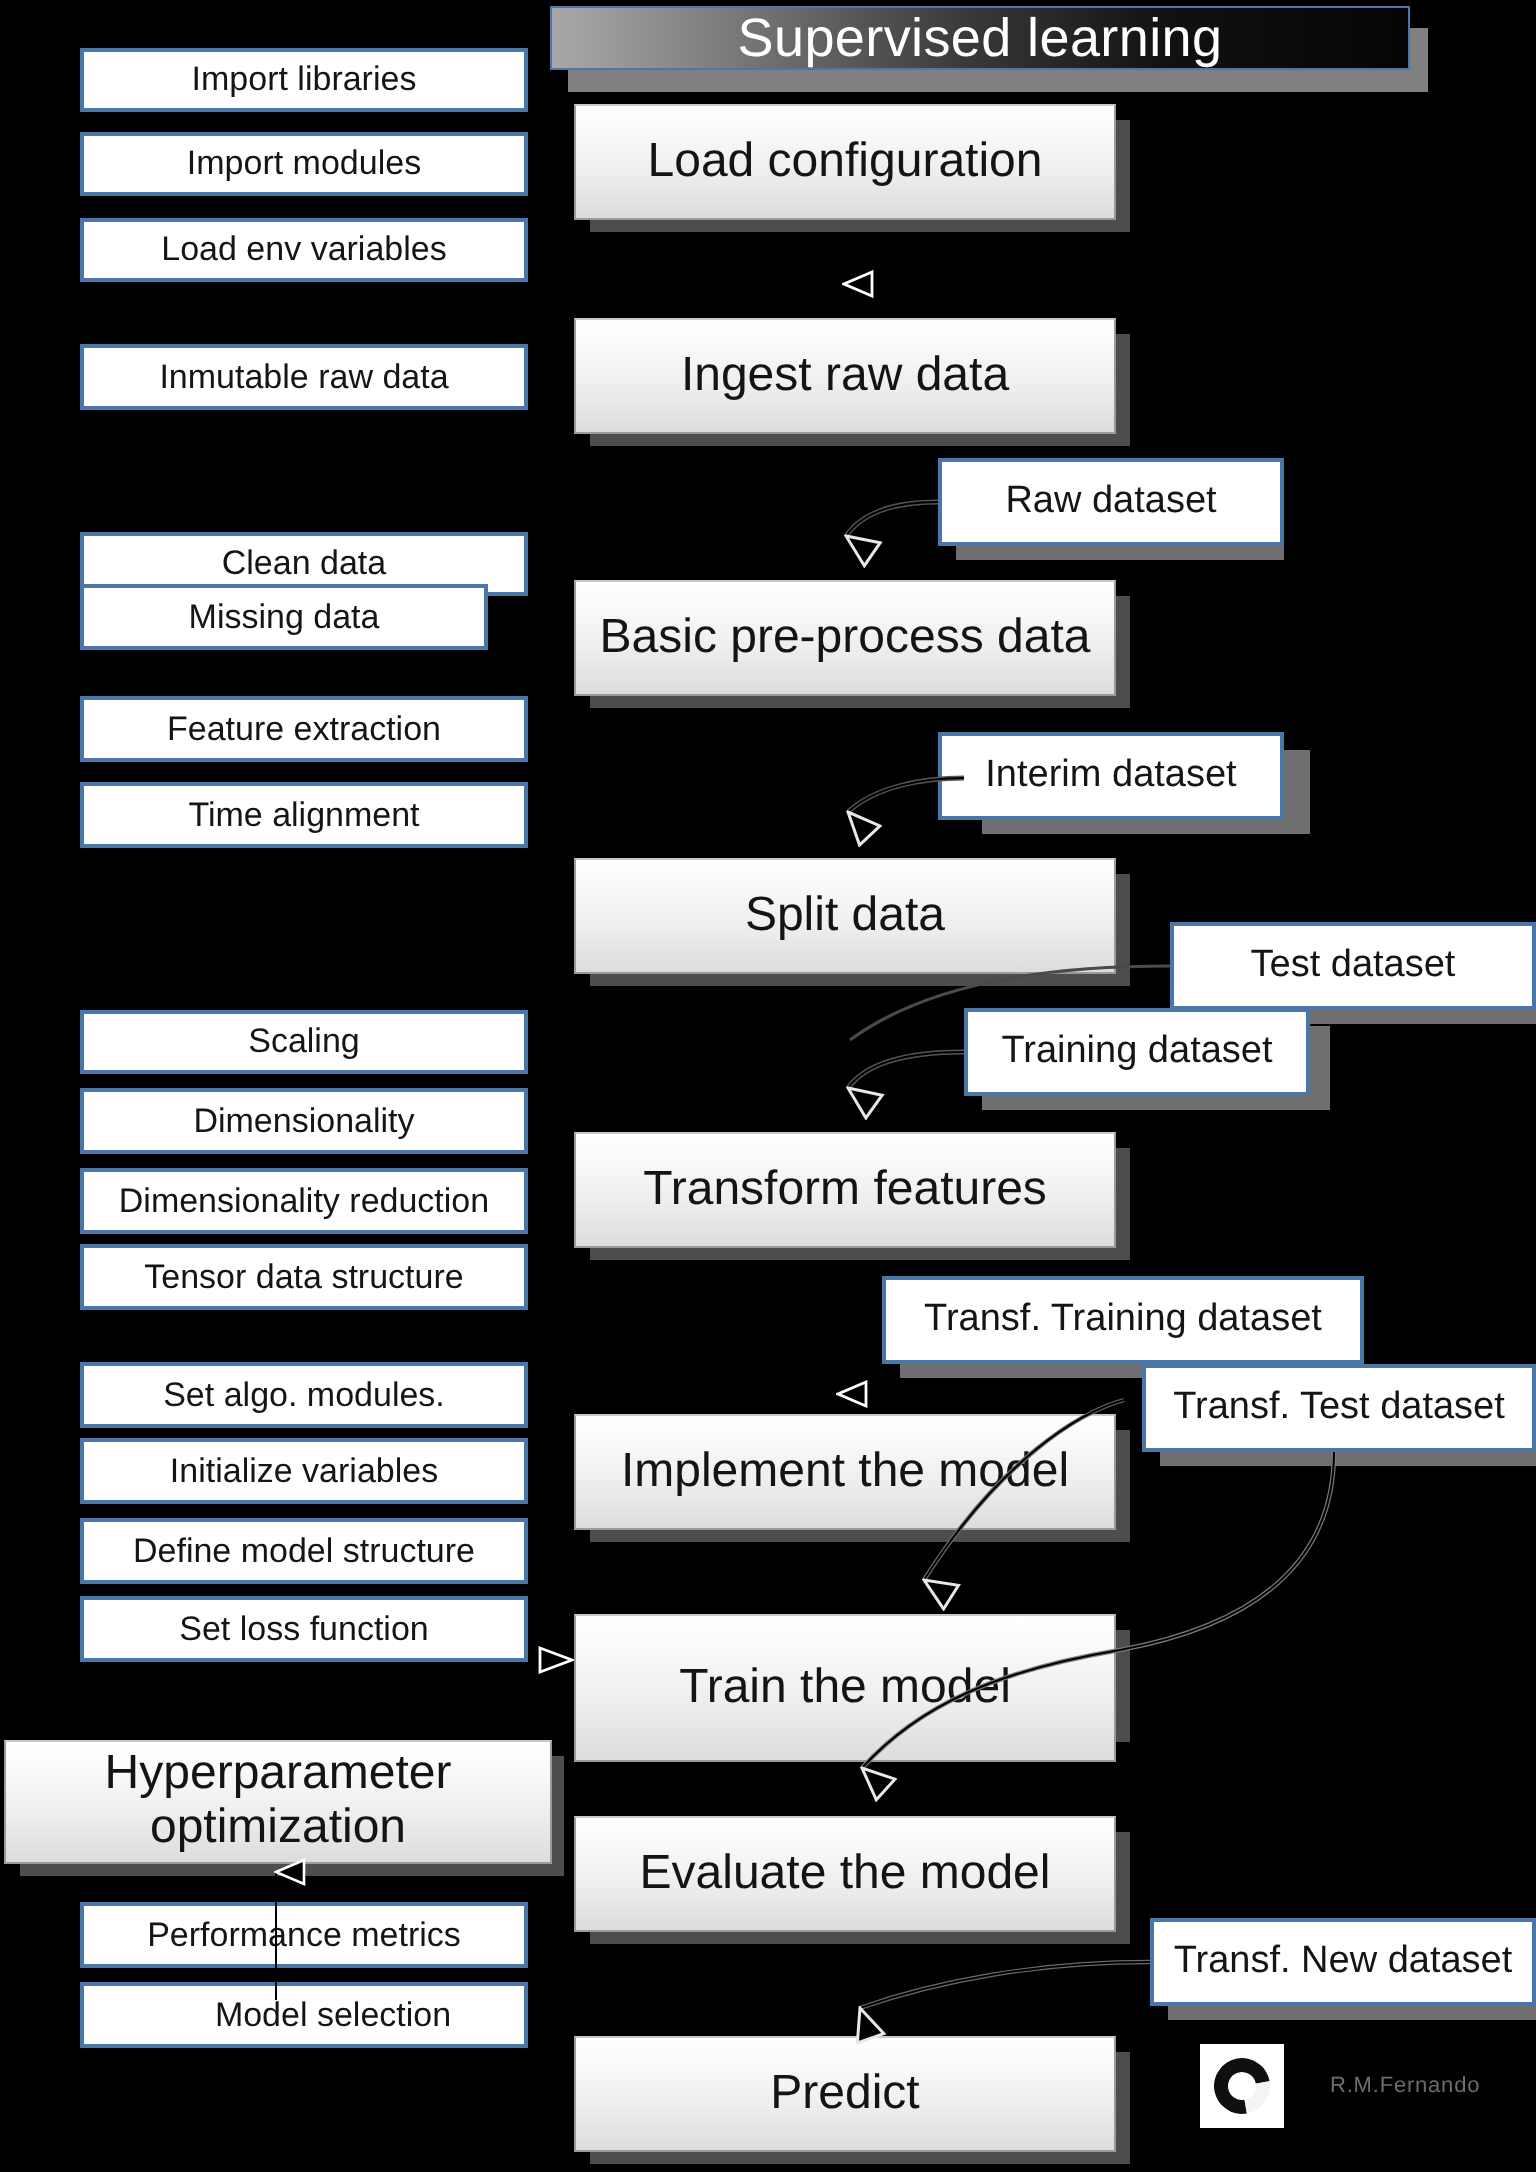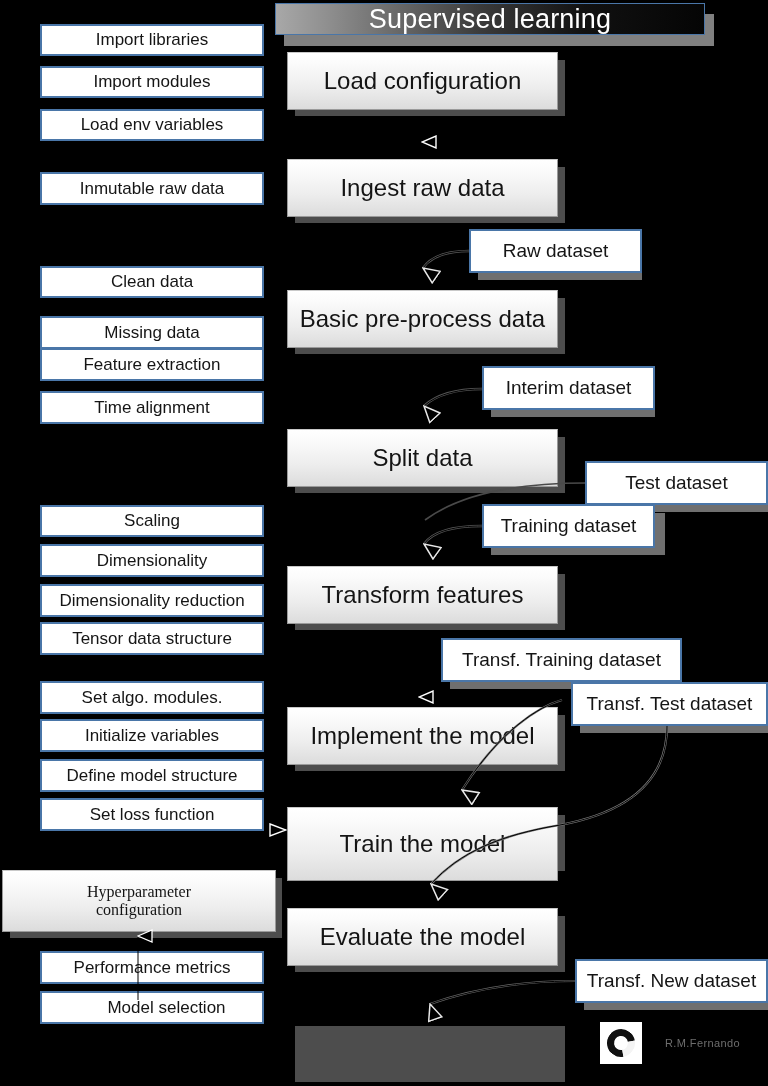--- a/index.html
+++ b/index.html
@@ -45,21 +45,21 @@
     border:1px solid #9a9a9a;
     border-top-color:#c9c9c9;
     display:flex;
     align-items:center;
     justify-content:center;
     text-align:center;
     color:#141414;
     font-size:24px;
     line-height:1.12;
   }
-  .flow-box.two-line{font-size:16px;font-family:Liberation Serif, serif;}
+  .flow-box.two-line{font-size:24px;}
 
   
   .note-shadow{
     position:absolute;
     background:#6f6f6f;
   }
   .note-box{
     position:absolute;
     box-sizing:border-box;
     background:#ffffff;
@@ -126,21 +126,21 @@
     <span>Load env variables</span>
   </div>
 
   <div class="note-box" style="left:40px;top:172px;width:224px;height:33px;">
     <span>Inmutable raw data</span>
   </div>
 
   <div class="note-box" style="left:40px;top:266px;width:224px;height:32px;">
     <span>Clean data</span>
   </div>
-  <div class="note-box" style="left:40px;top:316px;width:224px;height:33px;align-items:center;">
+  <div class="note-box" style="left:40px;top:292px;width:204px;height:33px;align-items:center;">
     <span>Missing data</span>
   </div>
   <div class="note-box" style="left:40px;top:348px;width:224px;height:33px;">
     <span>Feature extraction</span>
   </div>
   <div class="note-box" style="left:40px;top:391px;width:224px;height:33px;">
     <span>Time alignment</span>
   </div>
 
   <div class="note-box" style="left:40px;top:505px;width:224px;height:32px;">
@@ -172,21 +172,21 @@
   <div class="note-box" style="left:40px;top:951px;width:224px;height:33px;">
     <span>Performance metrics</span>
   </div>
   <div class="note-box" style="left:40px;top:991px;width:224px;height:33px;padding-left:29px;">
     <span>Model selection</span>
   </div>
 
   <div class="flow-shadow" style="left:10px;top:878px;width:272px;height:60px;"></div>
   <div class="flow-box two-line" style="left:2px;top:870px;width:274px;height:62px;flex-direction:column;">
     <span>Hyperparameter</span>
-    <span>configuration</span>
+    <span>optimization</span>
   </div>
 
   <div class="flow-shadow" style="left:295px;top:60px;width:270px;height:56px;"></div>
   <div class="flow-box" style="left:287px;top:52px;width:271px;height:58px;">
     <span>Load configuration</span>
   </div>
 
   <div class="flow-shadow" style="left:295px;top:167px;width:270px;height:56px;"></div>
   <div class="flow-box" style="left:287px;top:159px;width:271px;height:58px;">
     <span>Ingest raw data</span>
@@ -216,28 +216,31 @@
   <div class="flow-box" style="left:287px;top:807px;width:271px;height:74px;">
     <span>Train the model</span>
   </div>
 
   <div class="flow-shadow" style="left:295px;top:916px;width:270px;height:56px;"></div>
   <div class="flow-box" style="left:287px;top:908px;width:271px;height:58px;">
     <span>Evaluate the model</span>
   </div>
 
   <div class="flow-shadow" style="left:295px;top:1026px;width:270px;height:56px;"></div>
+  <div class="flow-box" style="left:287px;top:1018px;width:271px;height:58px;">
+    <span>Predict</span>
+  </div>
 
   <div class="note-shadow" style="left:478px;top:238px;width:164px;height:42px;"></div>
   <div class="note-box dataset" style="left:469px;top:229px;width:173px;height:44px;">
     <span>Raw dataset</span>
   </div>
 
   <div class="note-shadow" style="left:491px;top:375px;width:164px;height:42px;"></div>
-  <div class="note-box dataset" style="left:482px;top:366px;width:173px;height:44px;">
+  <div class="note-box dataset" style="left:469px;top:366px;width:173px;height:44px;">
     <span>Interim dataset</span>
   </div>
 
   <div class="note-shadow" style="left:594px;top:470px;width:174px;height:42px;"></div>
   <div class="note-box dataset" style="left:585px;top:461px;width:183px;height:44px;">
     <span>Test dataset</span>
   </div>
 
   <div class="note-shadow" style="left:491px;top:513px;width:174px;height:42px;"></div>
   <div class="note-box dataset" style="left:482px;top:504px;width:173px;height:44px;">

